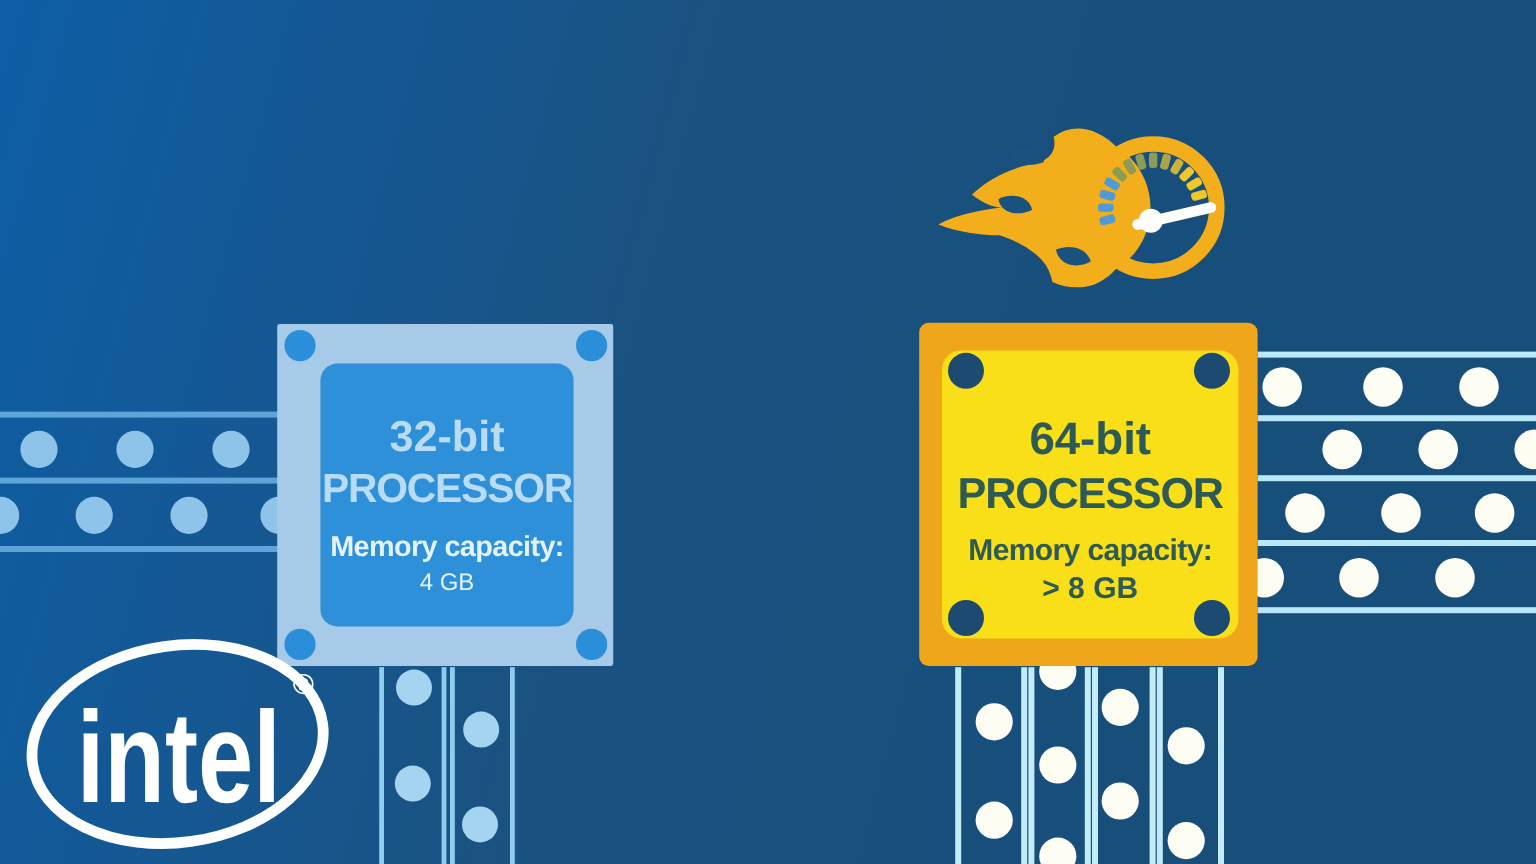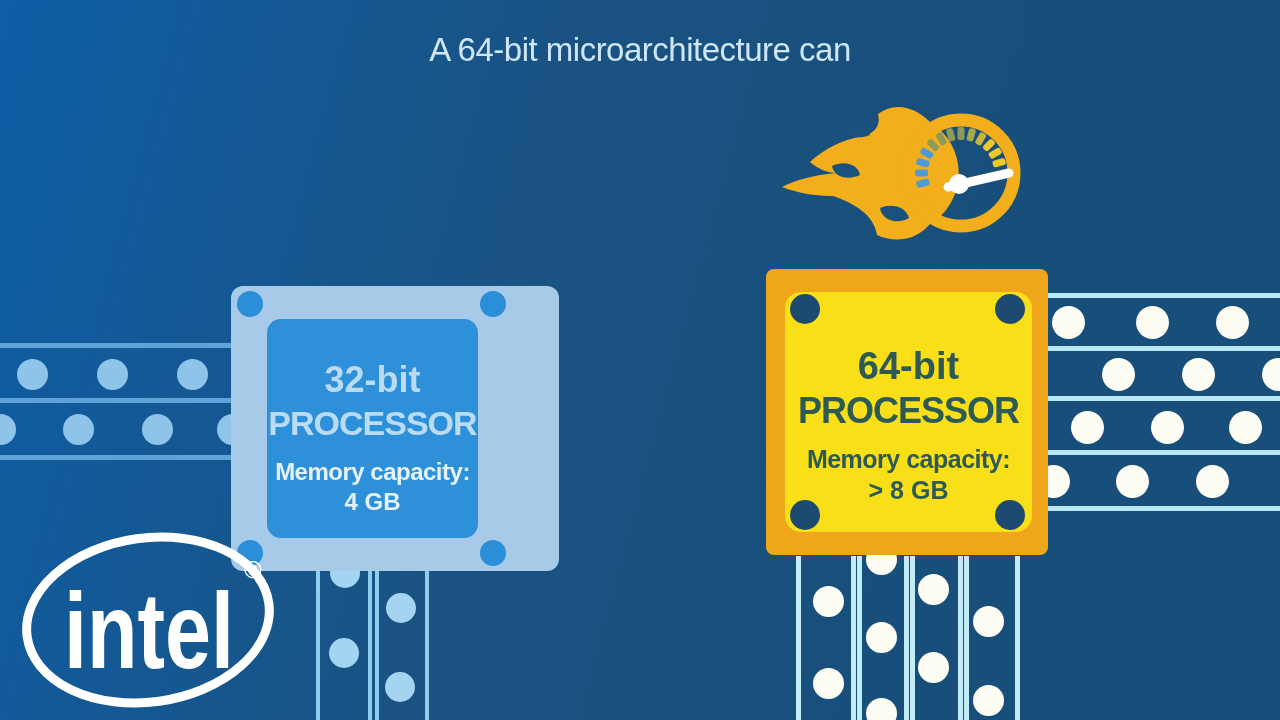--- a/index.html
+++ b/index.html
@@ -8,31 +8,31 @@
     font-family:"Liberation Sans", sans-serif;
     background:linear-gradient(105deg,var(--bg-a) 0%,var(--bg-b) 40%,var(--bg-c) 75%,var(--bg-c) 100%);
   }
   .cline,.cdot{position:absolute;}
   .cdot{border-radius:50%;}
   
   #headline{position:absolute;top:26px;left:0;width:1280px;text-align:center;
     color:var(--title-text);font-size:33px;line-height:47px;letter-spacing:-.5px;font-weight:500;}
   
   .chip{position:absolute;}
-  #chip32{left:231px;top:286px;width:328px;height:285px;background:var(--frame32);border-radius:12px;}
+  #chip32{left:231px;top:270px;width:280px;height:285px;background:var(--frame32);border-radius:2px;}
   #chip32 .die{position:absolute;left:36px;top:33px;width:211px;height:219px;background:var(--die32);
     border-radius:14px;display:flex;flex-direction:column;align-items:center;justify-content:flex-start;
     padding-top:40px;box-sizing:border-box;text-align:center;}
   #chip32 .corner{position:absolute;width:26px;height:26px;border-radius:50%;background:var(--dot32);}
   #chip32 .c1{left:6px;top:5px;} #chip32 .c2{left:249px;top:5px;}
   #chip32 .c3{left:6px;top:254px;} #chip32 .c4{left:249px;top:254px;}
   #chip32 .bits{color:var(--text32);font-size:36px;line-height:42px;font-weight:600;}
   #chip32 .proc{color:var(--text32);font-size:34px;line-height:44px;font-weight:600;letter-spacing:-1px;}
   #chip32 .mem1{margin-top:12px;color:var(--subtext32);font-size:24px;line-height:30px;font-weight:600;letter-spacing:-.5px;}
-  #chip32 .mem2{color:var(--subtext32);font-size:24px;line-height:30px;font-weight:700;}
+  #chip32 .mem2{color:var(--subtext32);font-size:20px;line-height:30px;font-weight:400;}
   #chip64{left:766px;top:269px;width:282px;height:286px;background:var(--frame64);border-radius:8px;}
   #chip64 .die{position:absolute;left:19px;top:23px;width:247px;height:240px;background:var(--die64);
     border-radius:16px;display:flex;flex-direction:column;align-items:center;justify-content:flex-start;
     padding-top:52px;box-sizing:border-box;text-align:center;}
   #chip64 .corner{position:absolute;width:30px;height:30px;border-radius:50%;background:var(--dot64);}
   #chip64 .c1{left:24px;top:25px;} #chip64 .c2{left:229px;top:25px;}
   #chip64 .c3{left:24px;top:231px;} #chip64 .c4{left:229px;top:231px;}
   #chip64 .bits{color:var(--text64);font-size:38px;line-height:44px;font-weight:600;}
   #chip64 .proc{color:var(--text64);font-size:36px;line-height:46px;font-weight:600;letter-spacing:-1px;}
   #chip64 .mem1{margin-top:10px;color:var(--text64);font-size:25px;line-height:31px;font-weight:600;letter-spacing:-.5px;}
@@ -48,21 +48,20 @@
   #intel-logo{position:absolute;left:8px;top:518px;}
   .logo-stroke{fill:none;stroke:var(--logo);stroke-width:9px;}
   .logo-text{fill:var(--logo);font-family:"Liberation Sans",sans-serif;font-weight:bold;}
 </style>
 </head>
 <body>
 
 <div id="stage">
 
   <div id="headline">
-    <div>A 64-bit microarchitecture can</div>
   </div>
 
   <div id="decor">
       <div class="cline" style="left: 0px; top: 342.5px; width: 233px; height: 5px; background: rgb(95, 164, 216);"></div>
       <div class="cline" style="left: 0px; top: 397.5px; width: 233px; height: 5px; background: rgb(95, 164, 216);"></div>
       <div class="cline" style="left: 0px; top: 454.5px; width: 233px; height: 5px; background: rgb(95, 164, 216);"></div>
       <div class="cdot" style="left: 16.5px; top: 358.5px; width: 31px; height: 31px; background: rgb(143, 196, 234);"></div>
       <div class="cdot" style="left: 96.5px; top: 358.5px; width: 31px; height: 31px; background: rgb(143, 196, 234);"></div>
       <div class="cdot" style="left: 176.5px; top: 358.5px; width: 31px; height: 31px; background: rgb(143, 196, 234);"></div>
       <div class="cdot" style="left: -15.5px; top: 413.5px; width: 31px; height: 31px; background: rgb(143, 196, 234);"></div>

